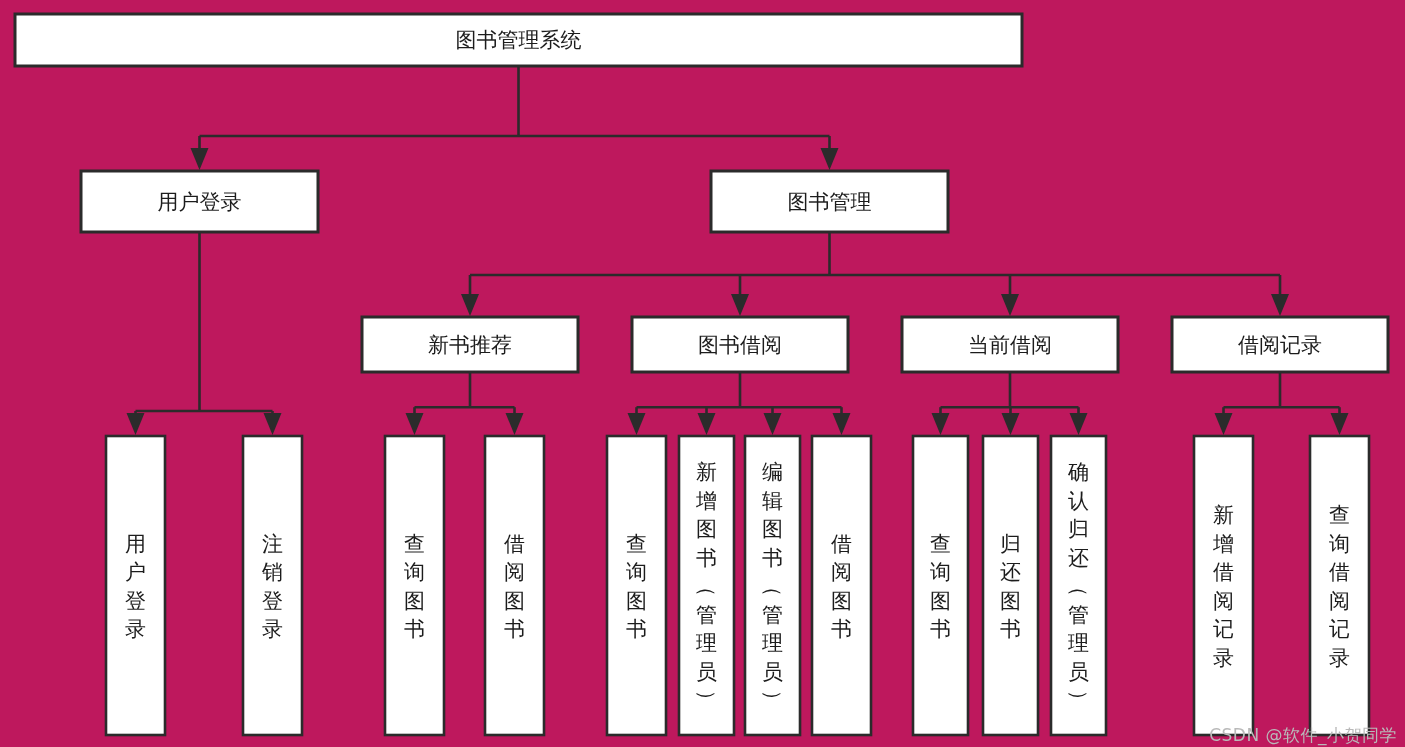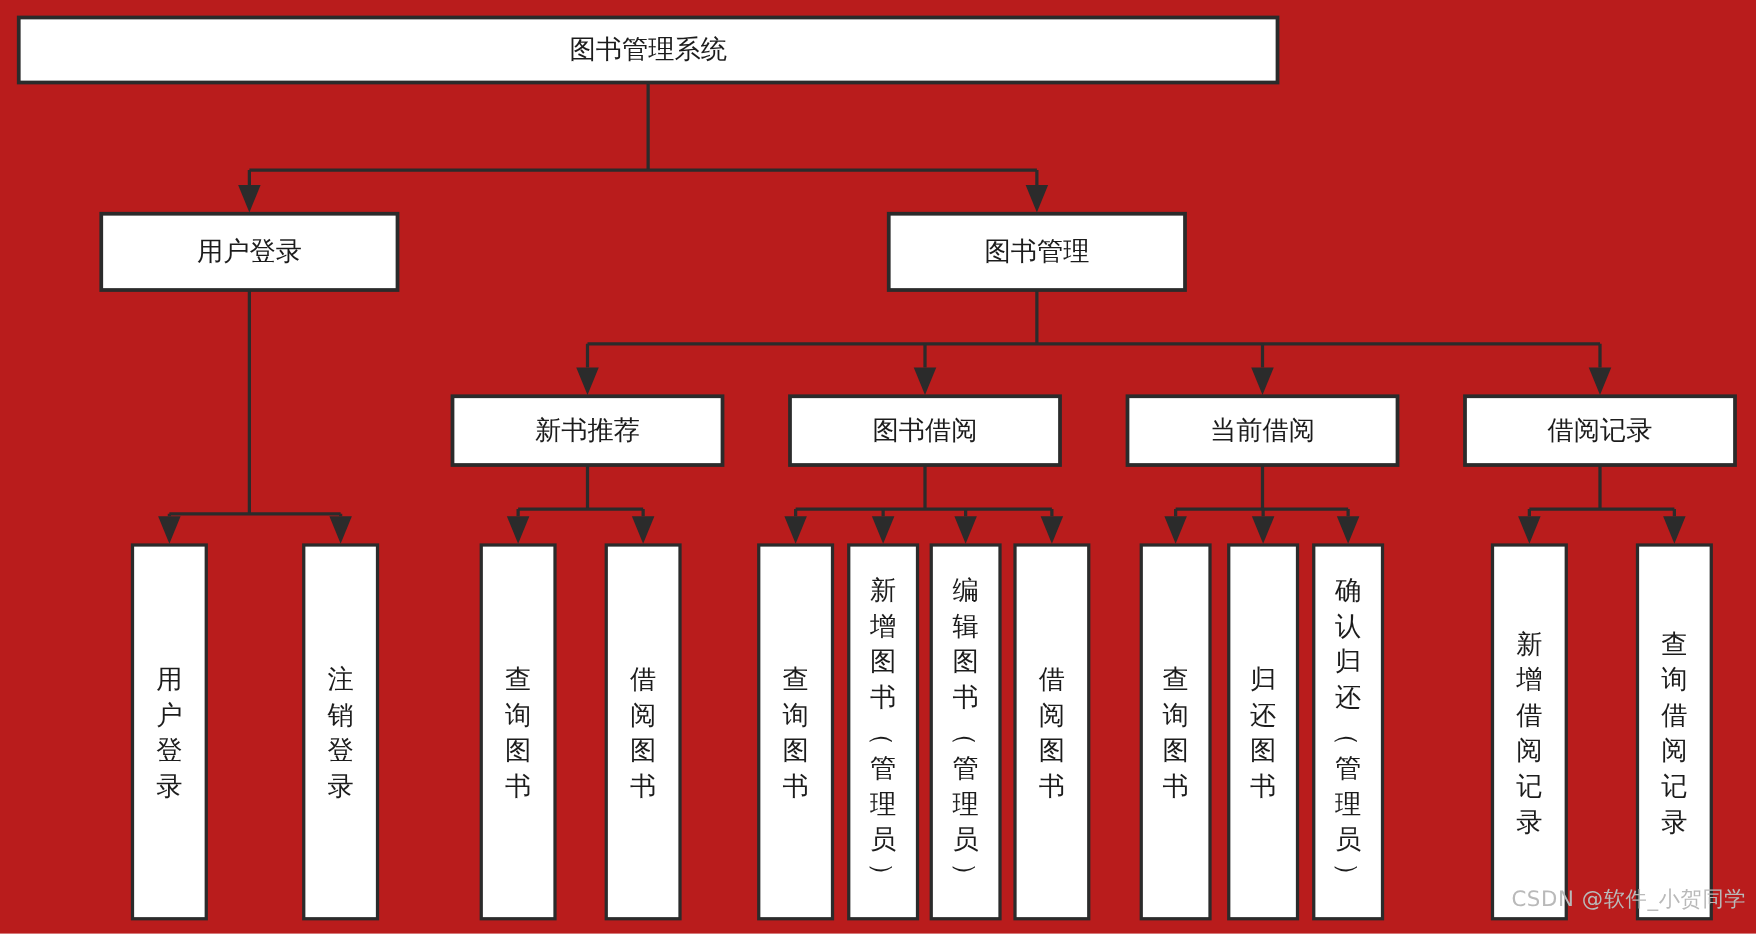--- a/index.html
+++ b/index.html
@@ -7,21 +7,21 @@
     padding: 0;
     background: #ffffff;
   }
   body {
     font-family: "DejaVu Sans", "Liberation Sans", sans-serif;
   }
   #stage {
     position: relative;
     width: 1405px;
     height: 747px;
-    background: #b91c1c;
+    background: #be185d;
     overflow: hidden;
   }
   #diagram-svg {
     position: absolute;
     left: 0;
     top: 0;
     width: 1405px;
     height: 747px;
   }
   .node-rect {
@@ -52,21 +52,21 @@
   }
   .leaf-label {
     font-family: "DejaVu Sans", "Liberation Sans", sans-serif;
     font-size: 21px;
     fill: #1c1c1c;
     text-anchor: middle;
   }
   .watermark {
     position: absolute;
     right: 8px;
-    bottom: 16px;
+    bottom: 0;
     font-family: "DejaVu Sans", "Liberation Sans", sans-serif;
     font-size: 17px;
     color: #b9b9b9;
     letter-spacing: 0.5px;
     white-space: nowrap;
     user-select: none;
   }
 </style>
 </head>
 <body>

